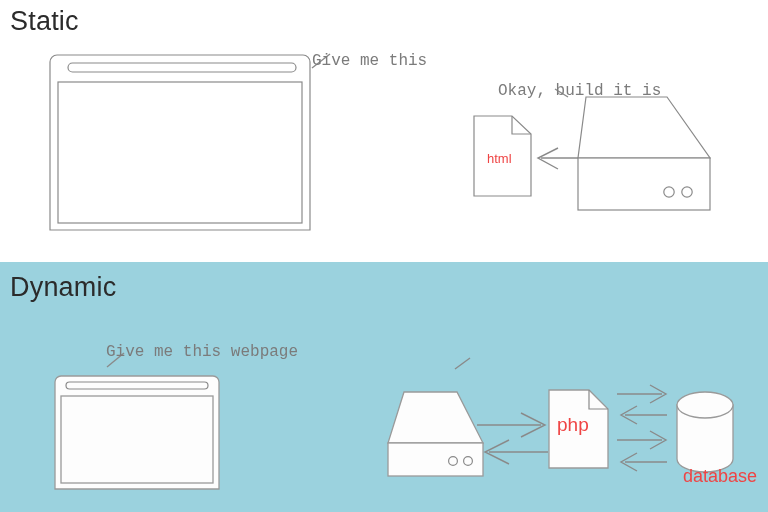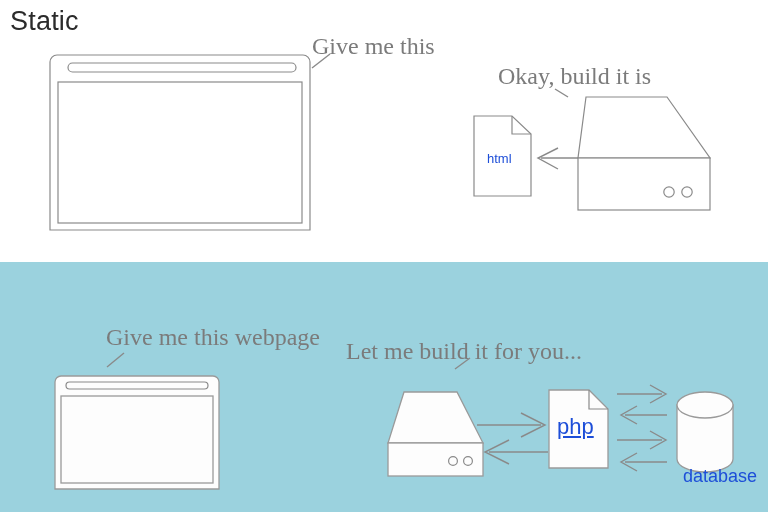--- a/index.html
+++ b/index.html
@@ -41,41 +41,41 @@
     font-weight: 400;
     color: #2b2b2b;
     letter-spacing: 0.2px;
     white-space: nowrap;
   }
   #title-static { left: 10px; top: 6px; }
   #title-dynamic { left: 10px; top: 272px; }
 
   .callout {
     position: absolute;
-    font-family: Liberation Serif, serif;
-    font-size: 24px;
+    font-family: Liberation Mono, monospace;
+    font-size: 16px;
     font-weight: 400;
     color: #7b7b7b;
     white-space: nowrap;
+    margin-top: 19px;
   }
   #callout-give-this   { left: 312px; top: 33px; }
   #callout-okay-here   { left: 498px; top: 63px; }
   #callout-give-page   { left: 106px; top: 324px; text-align: right; }
   #callout-let-me      { left: 346px; top: 338px; }
 
   .file-label {
     position: absolute;
     font-family: "Liberation Sans", sans-serif;
     font-size: 13px;
-    color: #1d4ed8;
+    color: #ef4444;
     white-space: nowrap;
   }
   .file-label.big {
-    font-size: 22px;
-    text-decoration: underline;
+    font-size: 19px;
   }
   #label-html { left: 487px; top: 151px; }
   #label-php  { left: 557px; top: 414px; }
   #label-database { left: 676px; top: 466px; font-size: 18px; margin-left: 7px; }
 
   svg.art {
     position: absolute;
     left: 0;
     top: 0;
     width: 768px;
@@ -179,28 +179,28 @@
       <polyline class="ln2" points="650,431 666,440 650,449"></polyline>
     </g>
     <g>
       <line class="ln2" x1="667" y1="462" x2="625" y2="462"></line>
       <polyline class="ln2" points="637,453 621,462 637,471"></polyline>
     </g>
   </svg>
 
   <div class="section-title" id="title-static">Static</div>
 
+  <div class="section-title" id="title-dynamic">Dynamic</div>
 
   <div class="callout" id="callout-give-this">Give me this</div>
 
   <div class="callout" id="callout-okay-here">Okay, build it is</div>
 
   <div class="callout" id="callout-give-page">Give me this webpage</div>
 
-  <div class="callout" id="callout-let-me">Let me build it for you...</div>
 
   <div class="file-label" id="label-html">html</div>
 
   <div class="file-label big" id="label-php">php</div>
 
   <div class="file-label" id="label-database">database</div>
 
 </div>
 
 </body></html>

